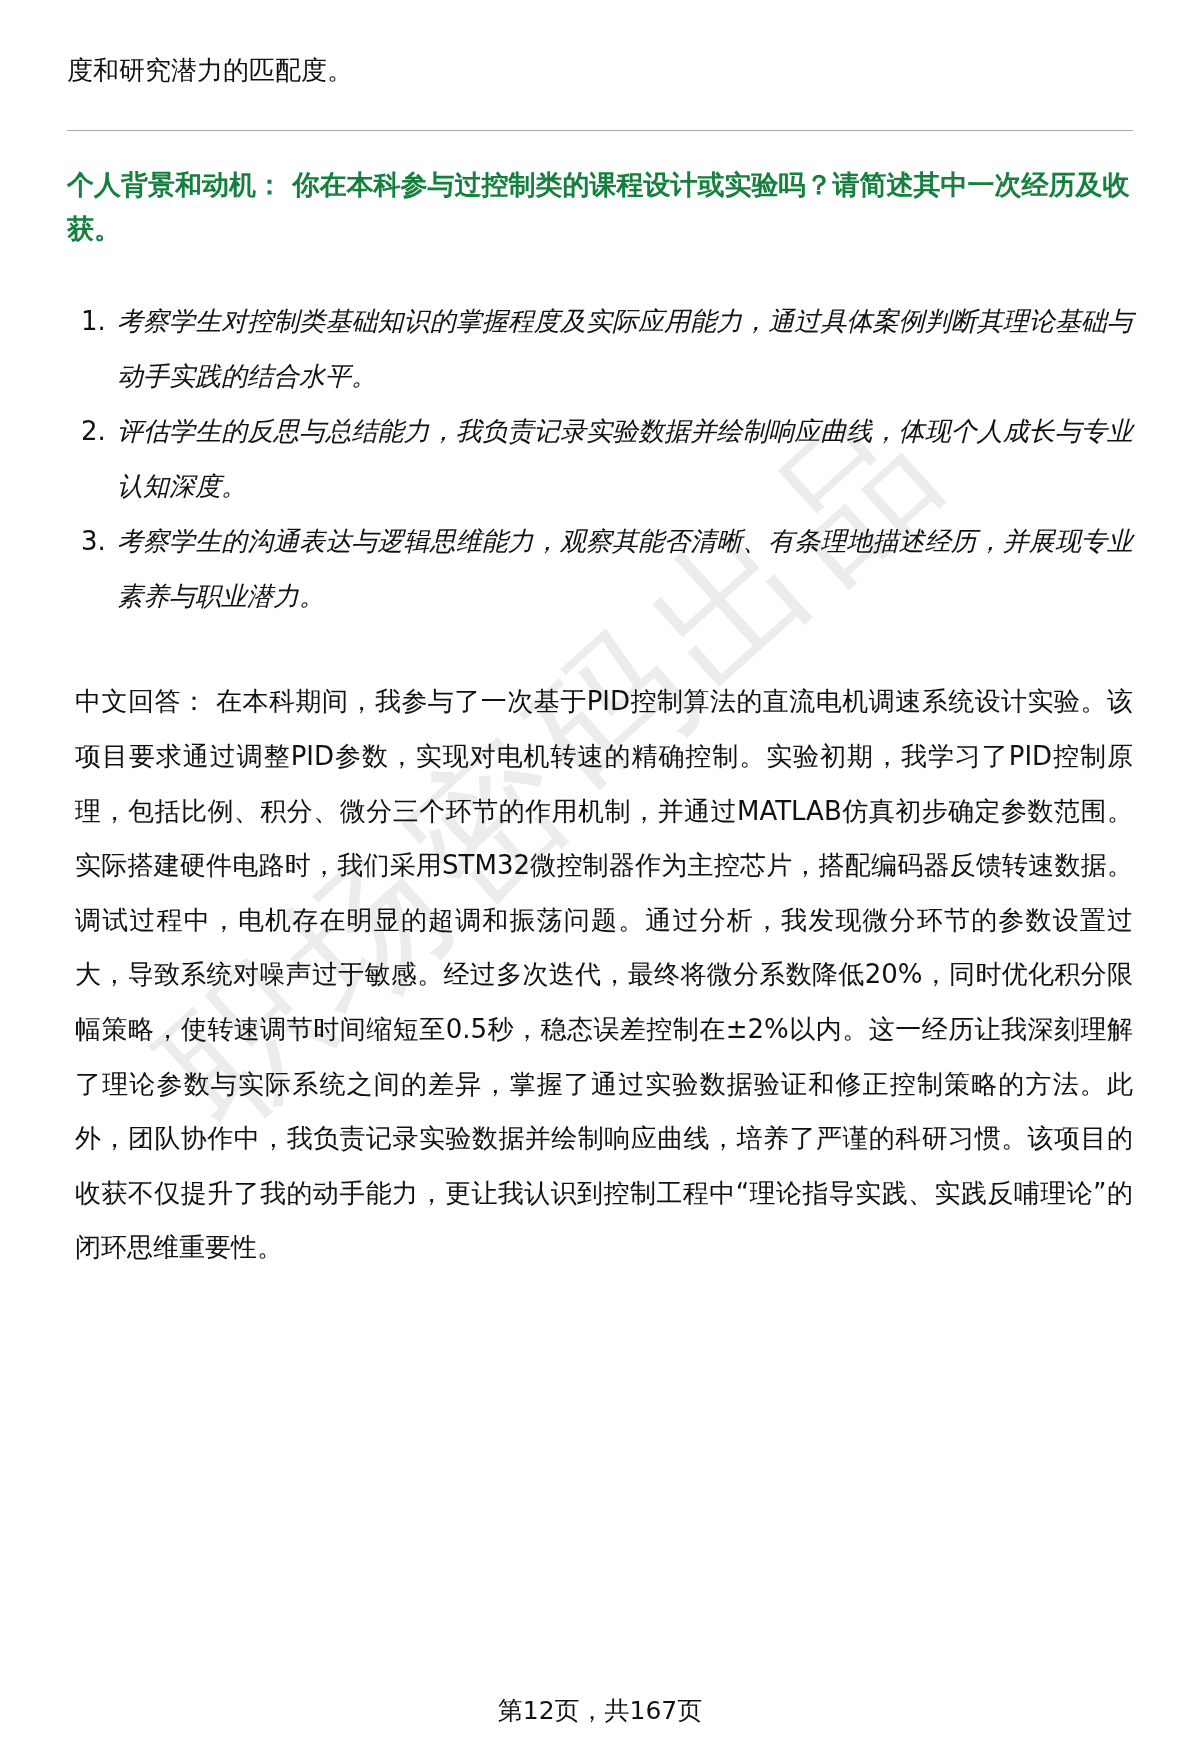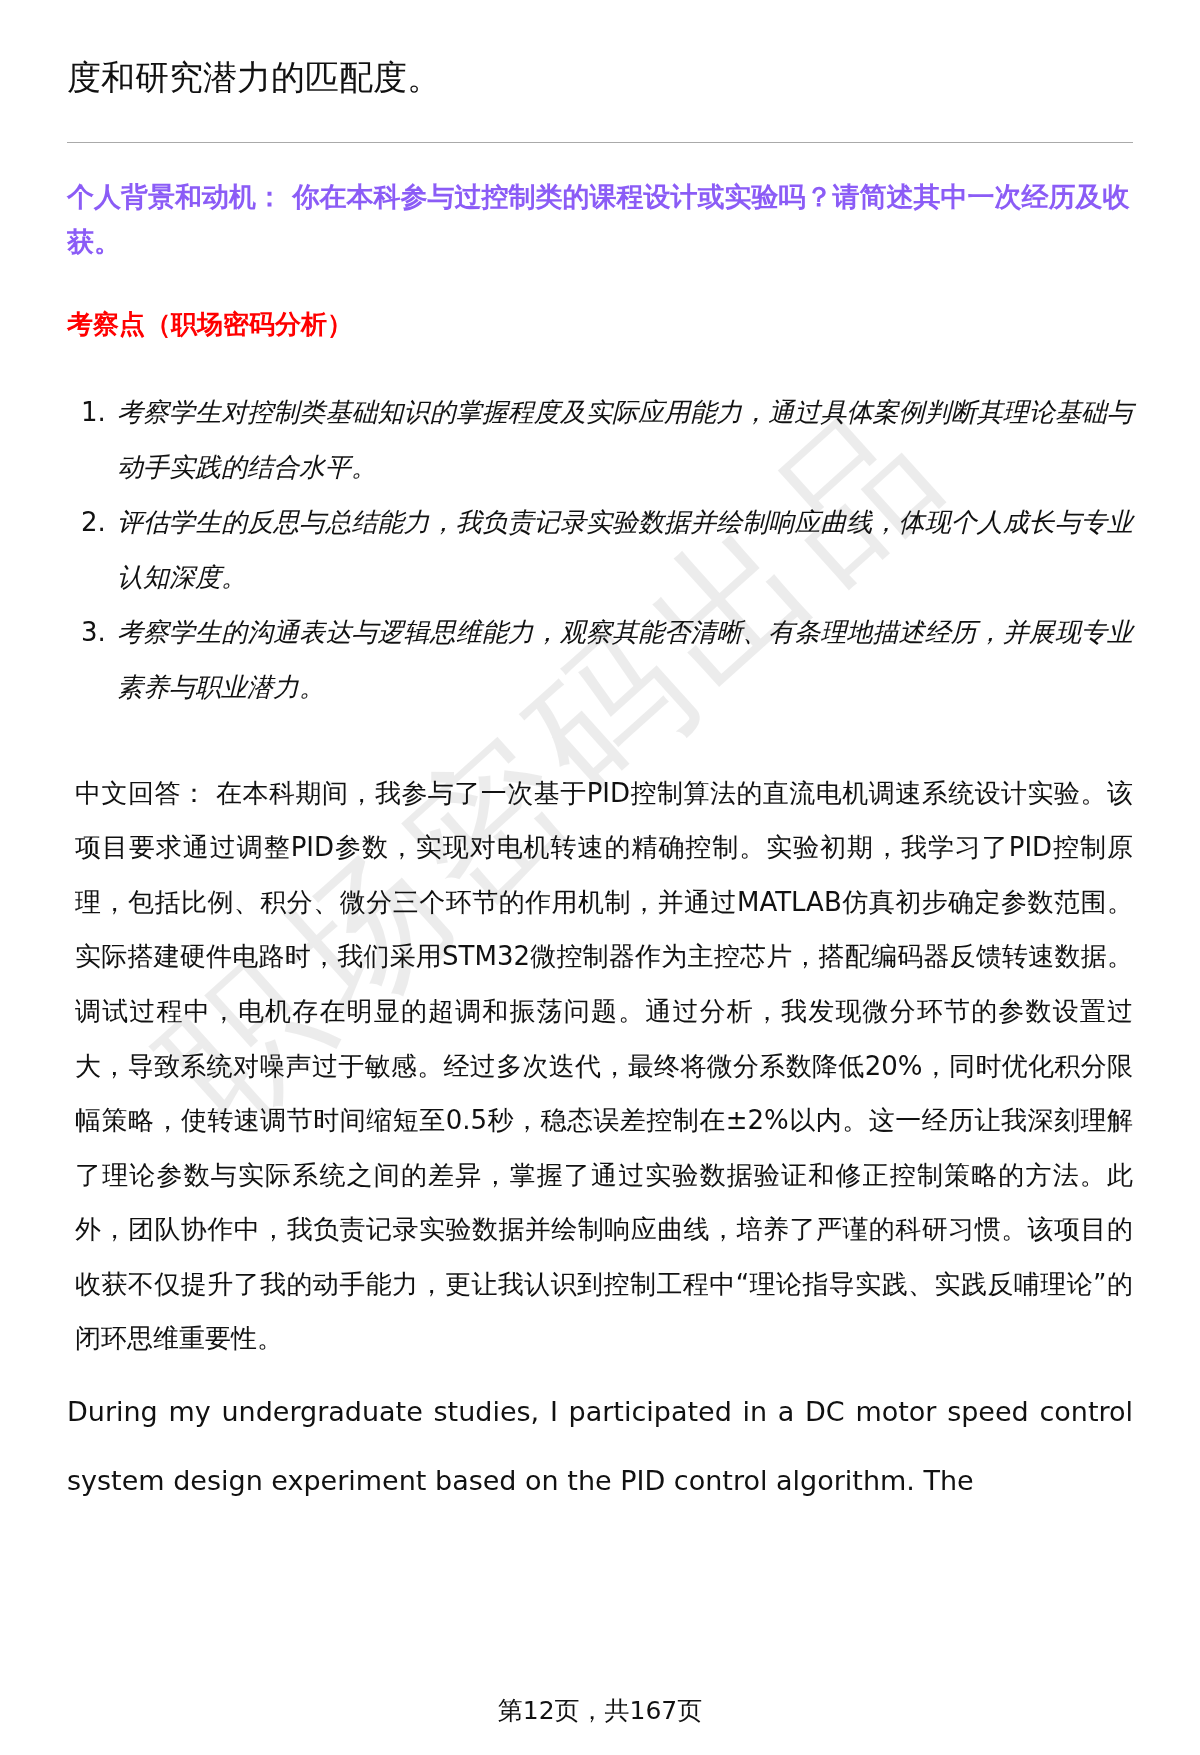--- a/index.html
+++ b/index.html
@@ -28,31 +28,31 @@
     white-space: nowrap;
     pointer-events: none;
     user-select: none;
   }
   .content {
     position: relative;
     z-index: 1;
     padding: 50px 67px 0 67px;
   }
   .continuation {
-    font-size: 34px;
+    font-size: 26px;
     line-height: 1.6;
     margin: 0 0 38px 0;
   }
   .divider {
     border-top: 1px solid #aaaaaa;
     height: 0;
     margin: 0;
   }
   .question-heading {
-    color: #8b5cf6;
+    color: #15803d;
     font-weight: bold;
     font-size: 27px;
     line-height: 1.65;
     margin: 32px 0 0 0;
   }
   .analysis-heading {
     color: #ff0000;
     font-weight: bold;
     font-size: 26px;
     line-height: 1.4;
@@ -110,37 +110,35 @@
 <div class="watermark">职场密码出品</div>
 
 <div class="content">
 
   <p class="continuation">度和研究潜力的匹配度。</p>
 
   <div class="divider"></div>
 
   <h2 class="question-heading">个人背景和动机： 你在本科参与过控制类的课程设计或实验吗？请简述其中一次经历及收获。</h2>
 
-  <h3 class="analysis-heading">考察点（职场密码分析）</h3>
 
   <div class="points">
     <div class="point">
       <span class="num">1.</span>
       <span class="text">考察学生对控制类基础知识的掌握程度及实际应用能力，通过具体案例判断其理论基础与动手实践的结合水平。</span>
     </div>
     <div class="point">
       <span class="num">2.</span>
       <span class="text">评估学生的反思与总结能力，我负责记录实验数据并绘制响应曲线，体现个人成长与专业认知深度。</span>
     </div>
     <div class="point">
       <span class="num">3.</span>
       <span class="text">考察学生的沟通表达与逻辑思维能力，观察其能否清晰、有条理地描述经历，并展现专业素养与职业潜力。</span>
     </div>
   </div>
 
   <p class="chinese-answer">中文回答： 在本科期间，我参与了一次基于PID控制算法的直流电机调速系统设计实验。该项目要求通过调整PID参数，实现对电机转速的精确控制。实验初期，我学习了PID控制原理，包括比例、积分、微分三个环节的作用机制，并通过MATLAB仿真初步确定参数范围。实际搭建硬件电路时，我们采用STM32微控制器作为主控芯片，搭配编码器反馈转速数据。调试过程中，电机存在明显的超调和振荡问题。通过分析，我发现微分环节的参数设置过大，导致系统对噪声过于敏感。经过多次迭代，最终将微分系数降低20%，同时优化积分限幅策略，使转速调节时间缩短至0.5秒，稳态误差控制在±2%以内。这一经历让我深刻理解了理论参数与实际系统之间的差异，掌握了通过实验数据验证和修正控制策略的方法。此外，团队协作中，我负责记录实验数据并绘制响应曲线，培养了严谨的科研习惯。该项目的收获不仅提升了我的动手能力，更让我认识到控制工程中“理论指导实践、实践反哺理论”的闭环思维重要性。</p>
 
 
-  <p class="english-answer">During my undergraduate studies, I participated in a DC motor speed control system design experiment based on the PID control algorithm. The</p>
 
 </div>
 
 <div class="footer">第12页，共167页</div>
 
 </body></html>

